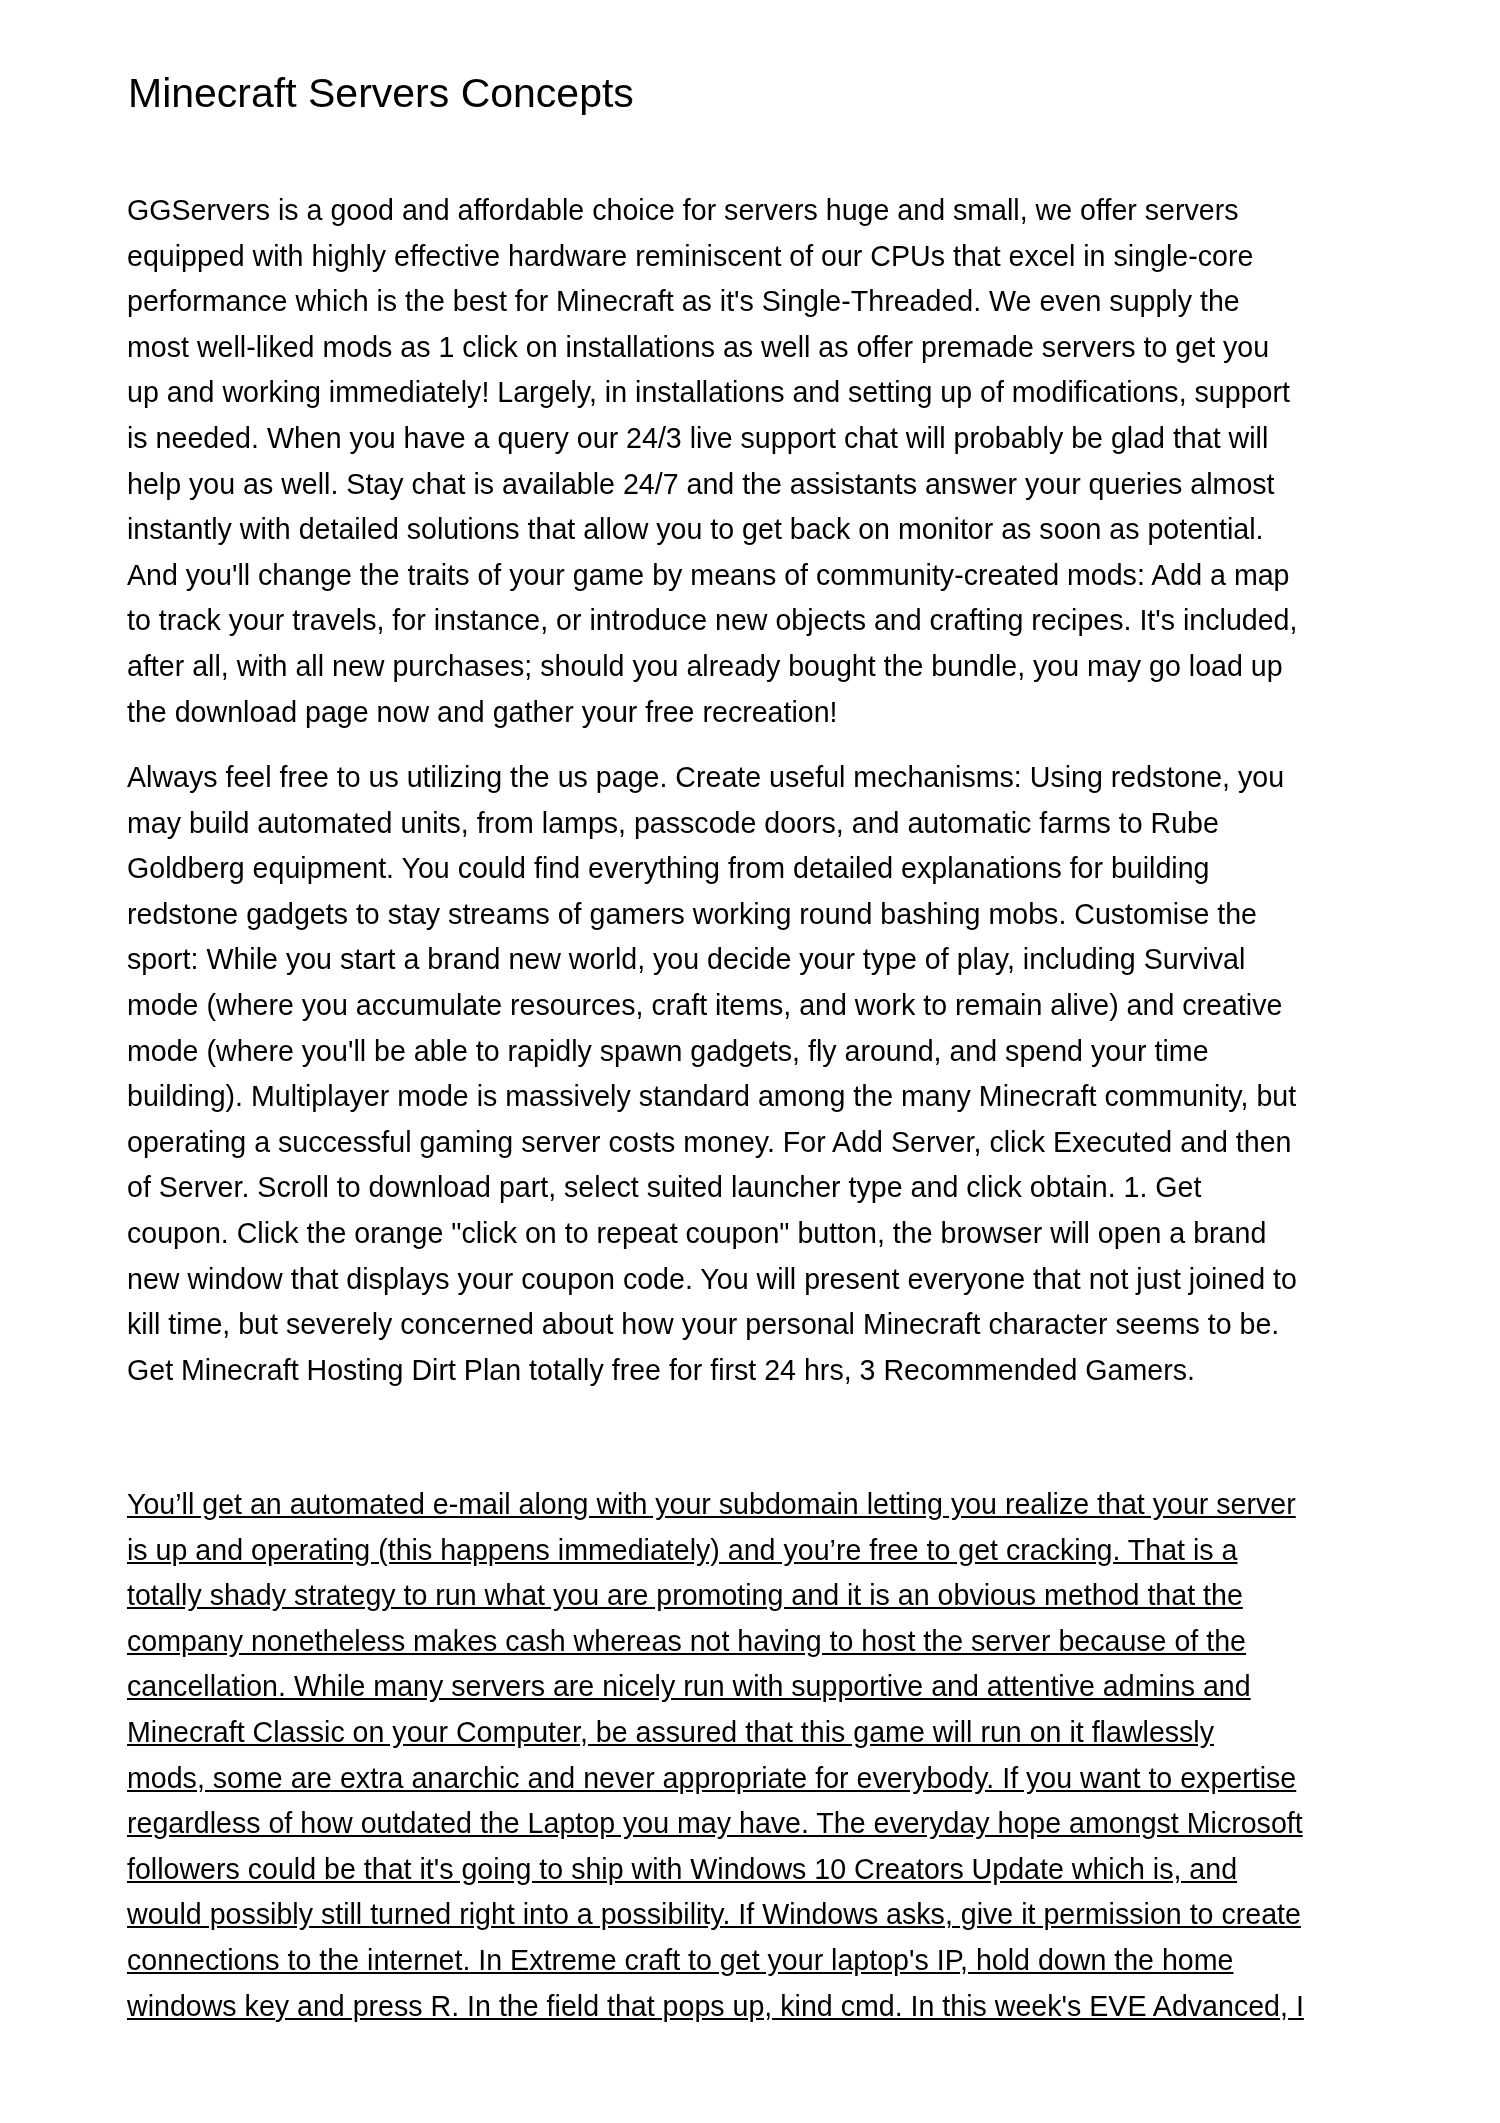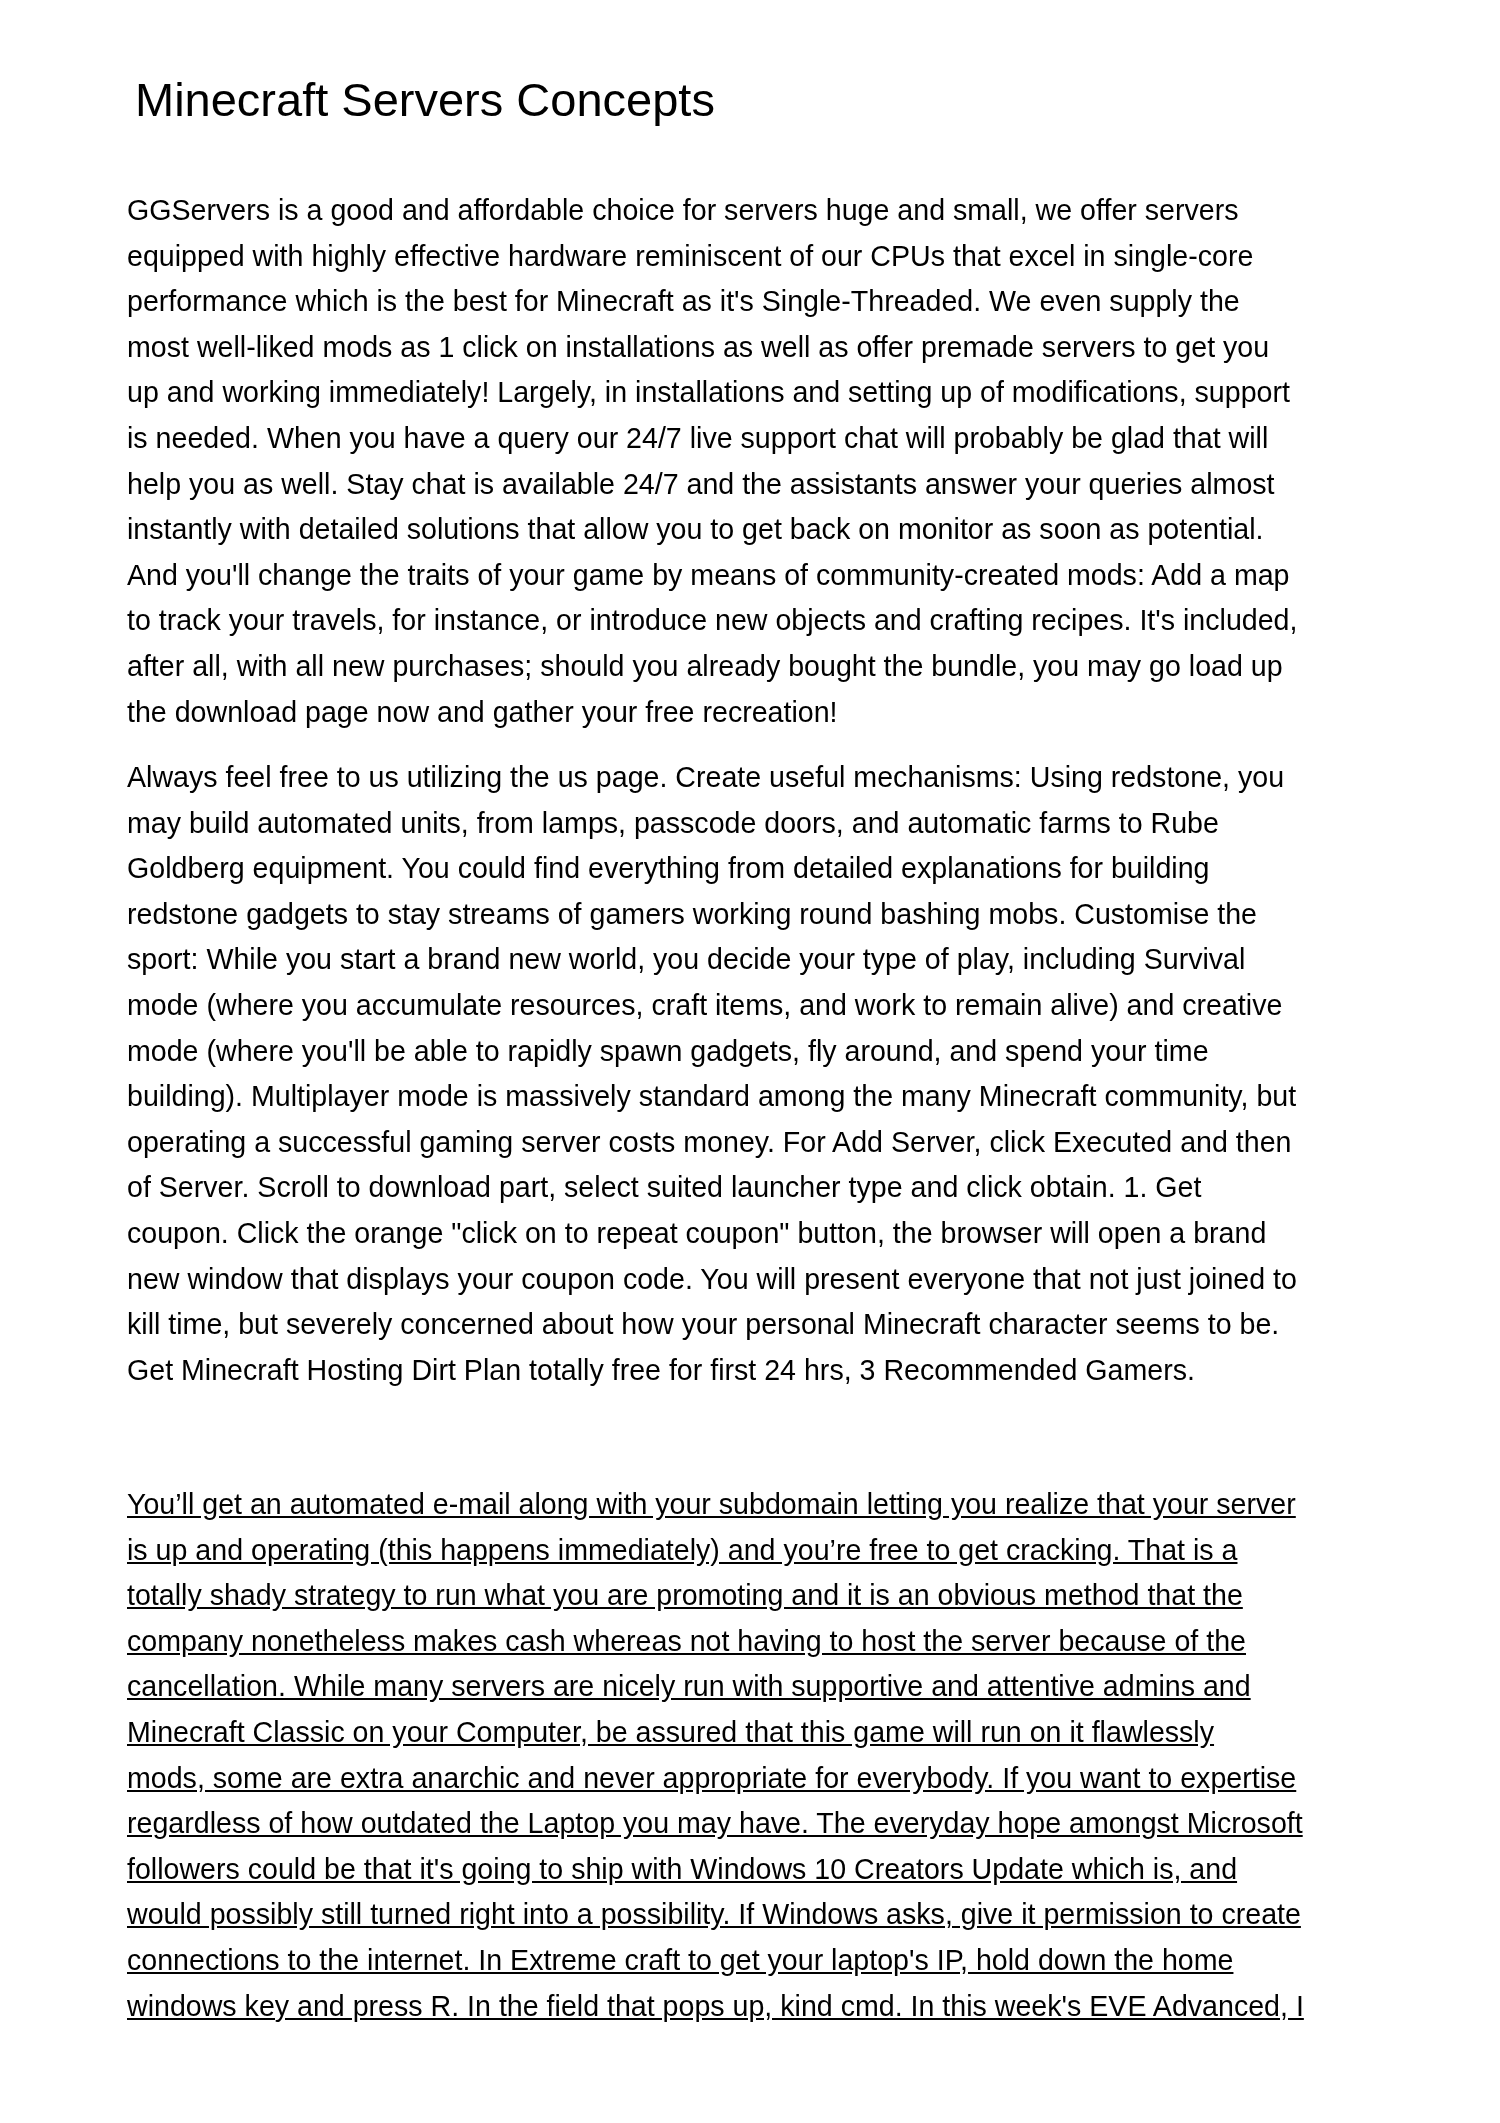--- a/index.html
+++ b/index.html
@@ -6,26 +6,26 @@
     body {
       width: 1500px;
       height: 2123px;
       overflow: hidden;
       position: relative;
       font-family: "Liberation Sans", sans-serif;
       color: #000000;
     }
     .page { position: absolute; left: 127px; top: 0; width: 1300px; }
     h1 {
-      margin: 8px;
+      margin: 1px;
       position: absolute;
       top: 64px;
       left: 0;
       font-weight: normal;
-      font-size: 47px;
+      font-size: 41px;
       line-height: 56px;
       white-space: nowrap;
     }
     .para {
       position: absolute;
       left: 0;
       margin: 0;
       font-size: 28.6px;
       line-height: 45.6px;
     }
@@ -39,21 +39,21 @@
 
 <div class="page">
   <h1>Minecraft Servers Concepts</h1>
 
   <p class="para" id="p1">
     <span class="line">GGServers is a good and affordable choice for servers huge and small, we offer servers</span>
     <span class="line">equipped with highly effective hardware reminiscent of our CPUs that excel in single-core</span>
     <span class="line">performance which is the best for Minecraft as it's Single-Threaded. We even supply the</span>
     <span class="line">most well-liked mods as 1 click on installations as well as offer premade servers to get you</span>
     <span class="line">up and working immediately! Largely, in installations and setting up of modifications, support</span>
-    <span class="line">is needed. When you have a query our 24/7 live support chat will probably be glad that will</span>
+    <span class="line">is needed. When you have a query our 24/3 live support chat will probably be glad that will</span>
     <span class="line">help you as well. Stay chat is available 24/7 and the assistants answer your queries almost</span>
     <span class="line">instantly with detailed solutions that allow you to get back on monitor as soon as potential.</span>
     <span class="line">And you'll change the traits of your game by means of community-created mods: Add a map</span>
     <span class="line">to track your travels, for instance, or introduce new objects and crafting recipes. It's included,</span>
     <span class="line">after all, with all new purchases; should you already bought the bundle, you may go load up</span>
     <span class="line">the download page now and gather your free recreation!</span>
   </p>
 
   <p class="para" id="p2">
     <span class="line">Always feel free to us utilizing the us page. Create useful mechanisms: Using redstone, you</span>

